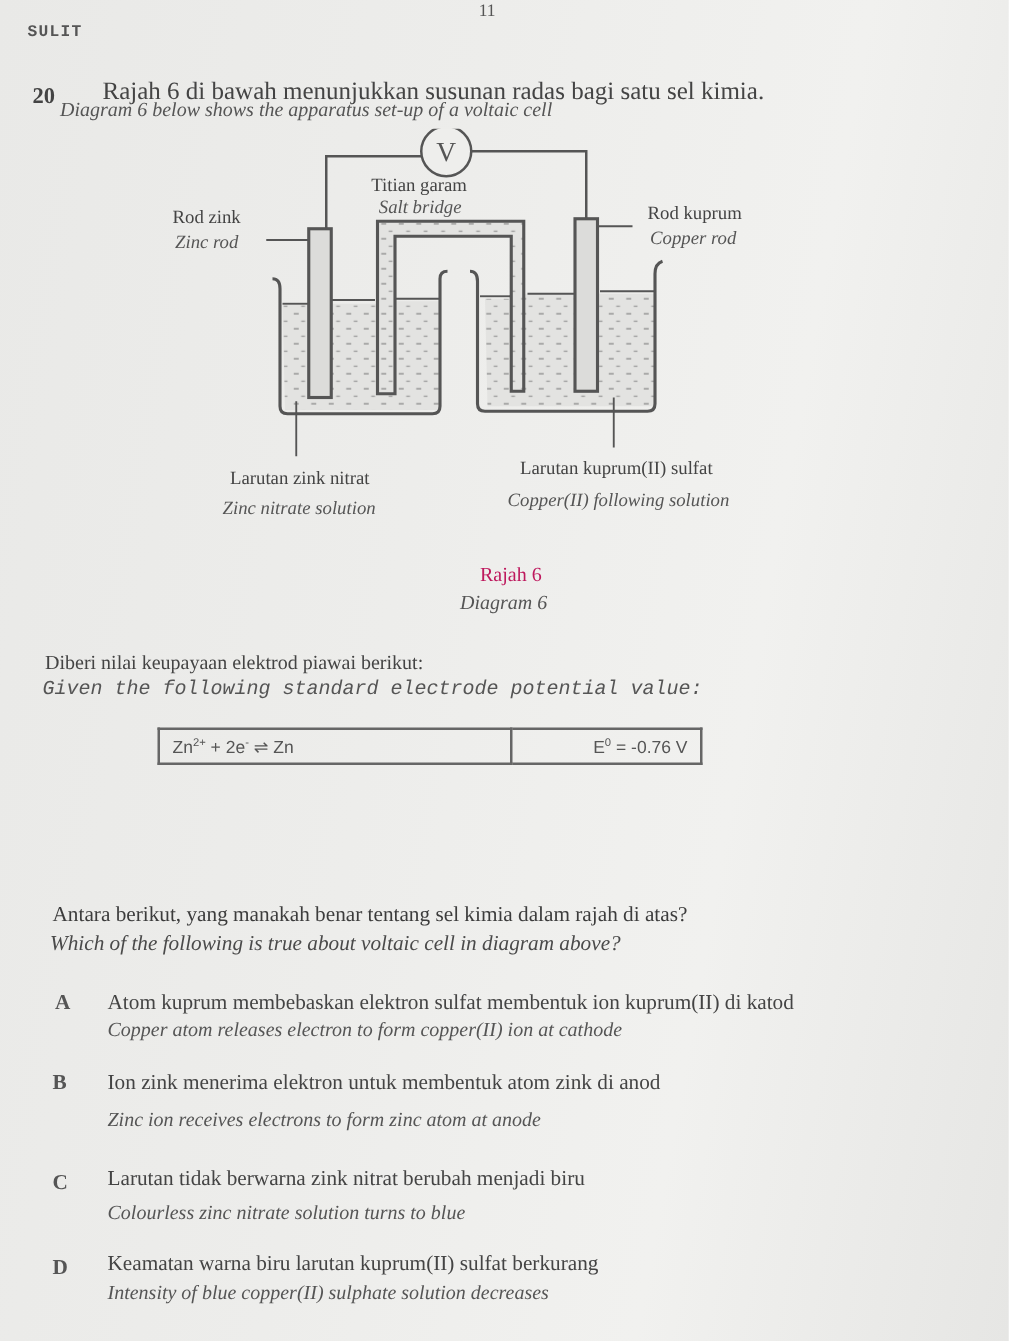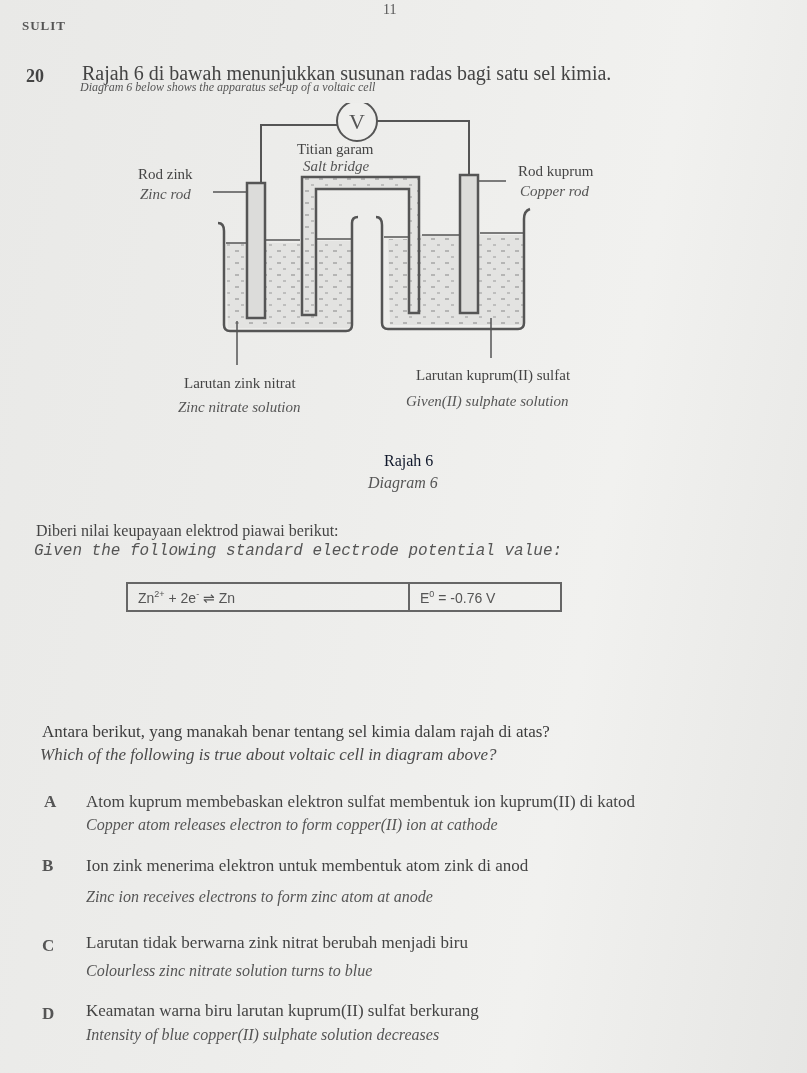--- a/index.html
+++ b/index.html
@@ -5,41 +5,41 @@
   html, body { margin: 0; padding: 0; }
   body {
     width: 807px; height: 1073px; overflow: hidden;
     background: linear-gradient(100deg, #e9e9e7 0%, #ededeb 40%, #f1f1ef 70%, #e6e6e4 100%);
     font-family: "Liberation Serif", serif;
     color: #3a3a3a;
     position: relative;
   }
   .abs { position: absolute; white-space: nowrap; }
   .page-num { left: 383px; top: 2px; font-size: 14px; color: #555; }
-  .sulit { left: 22px; top: 18px; font-size: 13px; font-weight: bold; letter-spacing: 1px; color: #555; }
+  .sulit { left: 22px; top: 18px; font-size: 13px; font-weight: bold; letter-spacing: 1px; color: #555; font-family: Liberation Mono, monospace; }
   .qnum { left: 26px; top: 66px; font-size: 18px; font-weight: bold; color: #444; }
   .q-intro-my { left: 50px; top: 62px; font-size: 20px; color: #444; margin-left: 32px; }
-  .q-intro-en { left: 48px; top: 80px; font-size: 12px; font-style: italic; color: #555; margin-left: 32px; }
+  .q-intro-en { left: 48px; top: 80px; font-size: 16px; font-style: italic; color: #555; }
 
   .diagram { left: 120px; top: 103px; width: 560px; height: 320px; }
   .diagram svg { width: 560px; height: 320px; }
   .dlabel { position: absolute; white-space: nowrap; font-size: 15px; color: #444; }
   .dlabel.it { font-style: italic; color: #555; }
 
-  .cap-my { left: 384px; top: 452px; font-size: 16px; color: #0f172a; }
+  .cap-my { left: 384px; top: 452px; font-size: 16px; color: #be185d; }
   .cap-en { left: 368px; top: 474px; font-size: 16px; font-style: italic; color: #555; }
 
   .given-my { left: 36px; top: 522px; font-size: 16px; color: #444; }
   .given-en { left: 34px; top: 542px; font-size: 16px; font-style: italic; color: #555; font-family: Liberation Mono, monospace; }
 
   .ep-table { position: absolute; left: 126px; top: 582px; border-collapse: collapse;
     font-family: "Liberation Sans", sans-serif; font-size: 14px; color: #555; padding-left: 28px; }
   .ep-table td { border: 2px solid #666; height: 26px; padding: 0 10px; }
   .ep-table td.eq { width: 260px; }
-  .ep-table td.val { width: 130px; }
+  .ep-table td.val { width: 130px; text-align: right; }
   sup { font-size: 9px; }
 
   .stem-my { left: 42px; top: 722px; font-size: 17px; color: #3c3c3c; }
   .stem-en { left: 40px; top: 745px; font-size: 17px; font-style: italic; color: #4a4a4a; }
 
   .opt-letter { font-size: 17px; font-weight: bold; color: #555; }
   .opt-my { font-size: 17px; color: #444; }
   .opt-en { font-size: 16px; font-style: italic; color: #555; }
 </style>
 </head>
@@ -108,21 +108,21 @@
   <div class="dlabel" style="left:18px;top:63px">Rod zink</div>
   <div class="dlabel it" style="left:20px;top:83px">Zinc rod</div>
 
   <div class="dlabel" style="left:398px;top:60px">Rod kuprum</div>
   <div class="dlabel it" style="left:400px;top:80px">Copper rod</div>
 
   <div class="dlabel" style="left:64px;top:272px">Larutan zink nitrat</div>
   <div class="dlabel it" style="left:58px;top:296px">Zinc nitrate solution</div>
 
   <div class="dlabel" style="left:296px;top:264px">Larutan kuprum(II) sulfat</div>
-  <div class="dlabel it" style="left:286px;top:290px">Given(II) sulphate solution</div>
+  <div class="dlabel it" style="left:286px;top:290px">Copper(II) following solution</div>
 </div>
 
 <div class="abs cap-my">Rajah 6</div>
 <div class="abs cap-en">Diagram 6</div>
 
 <div class="abs given-my">Diberi nilai keupayaan elektrod piawai berikut:</div>
 <div class="abs given-en">Given the following standard electrode potential value:</div>
 
 <table class="ep-table">
   <tbody>

